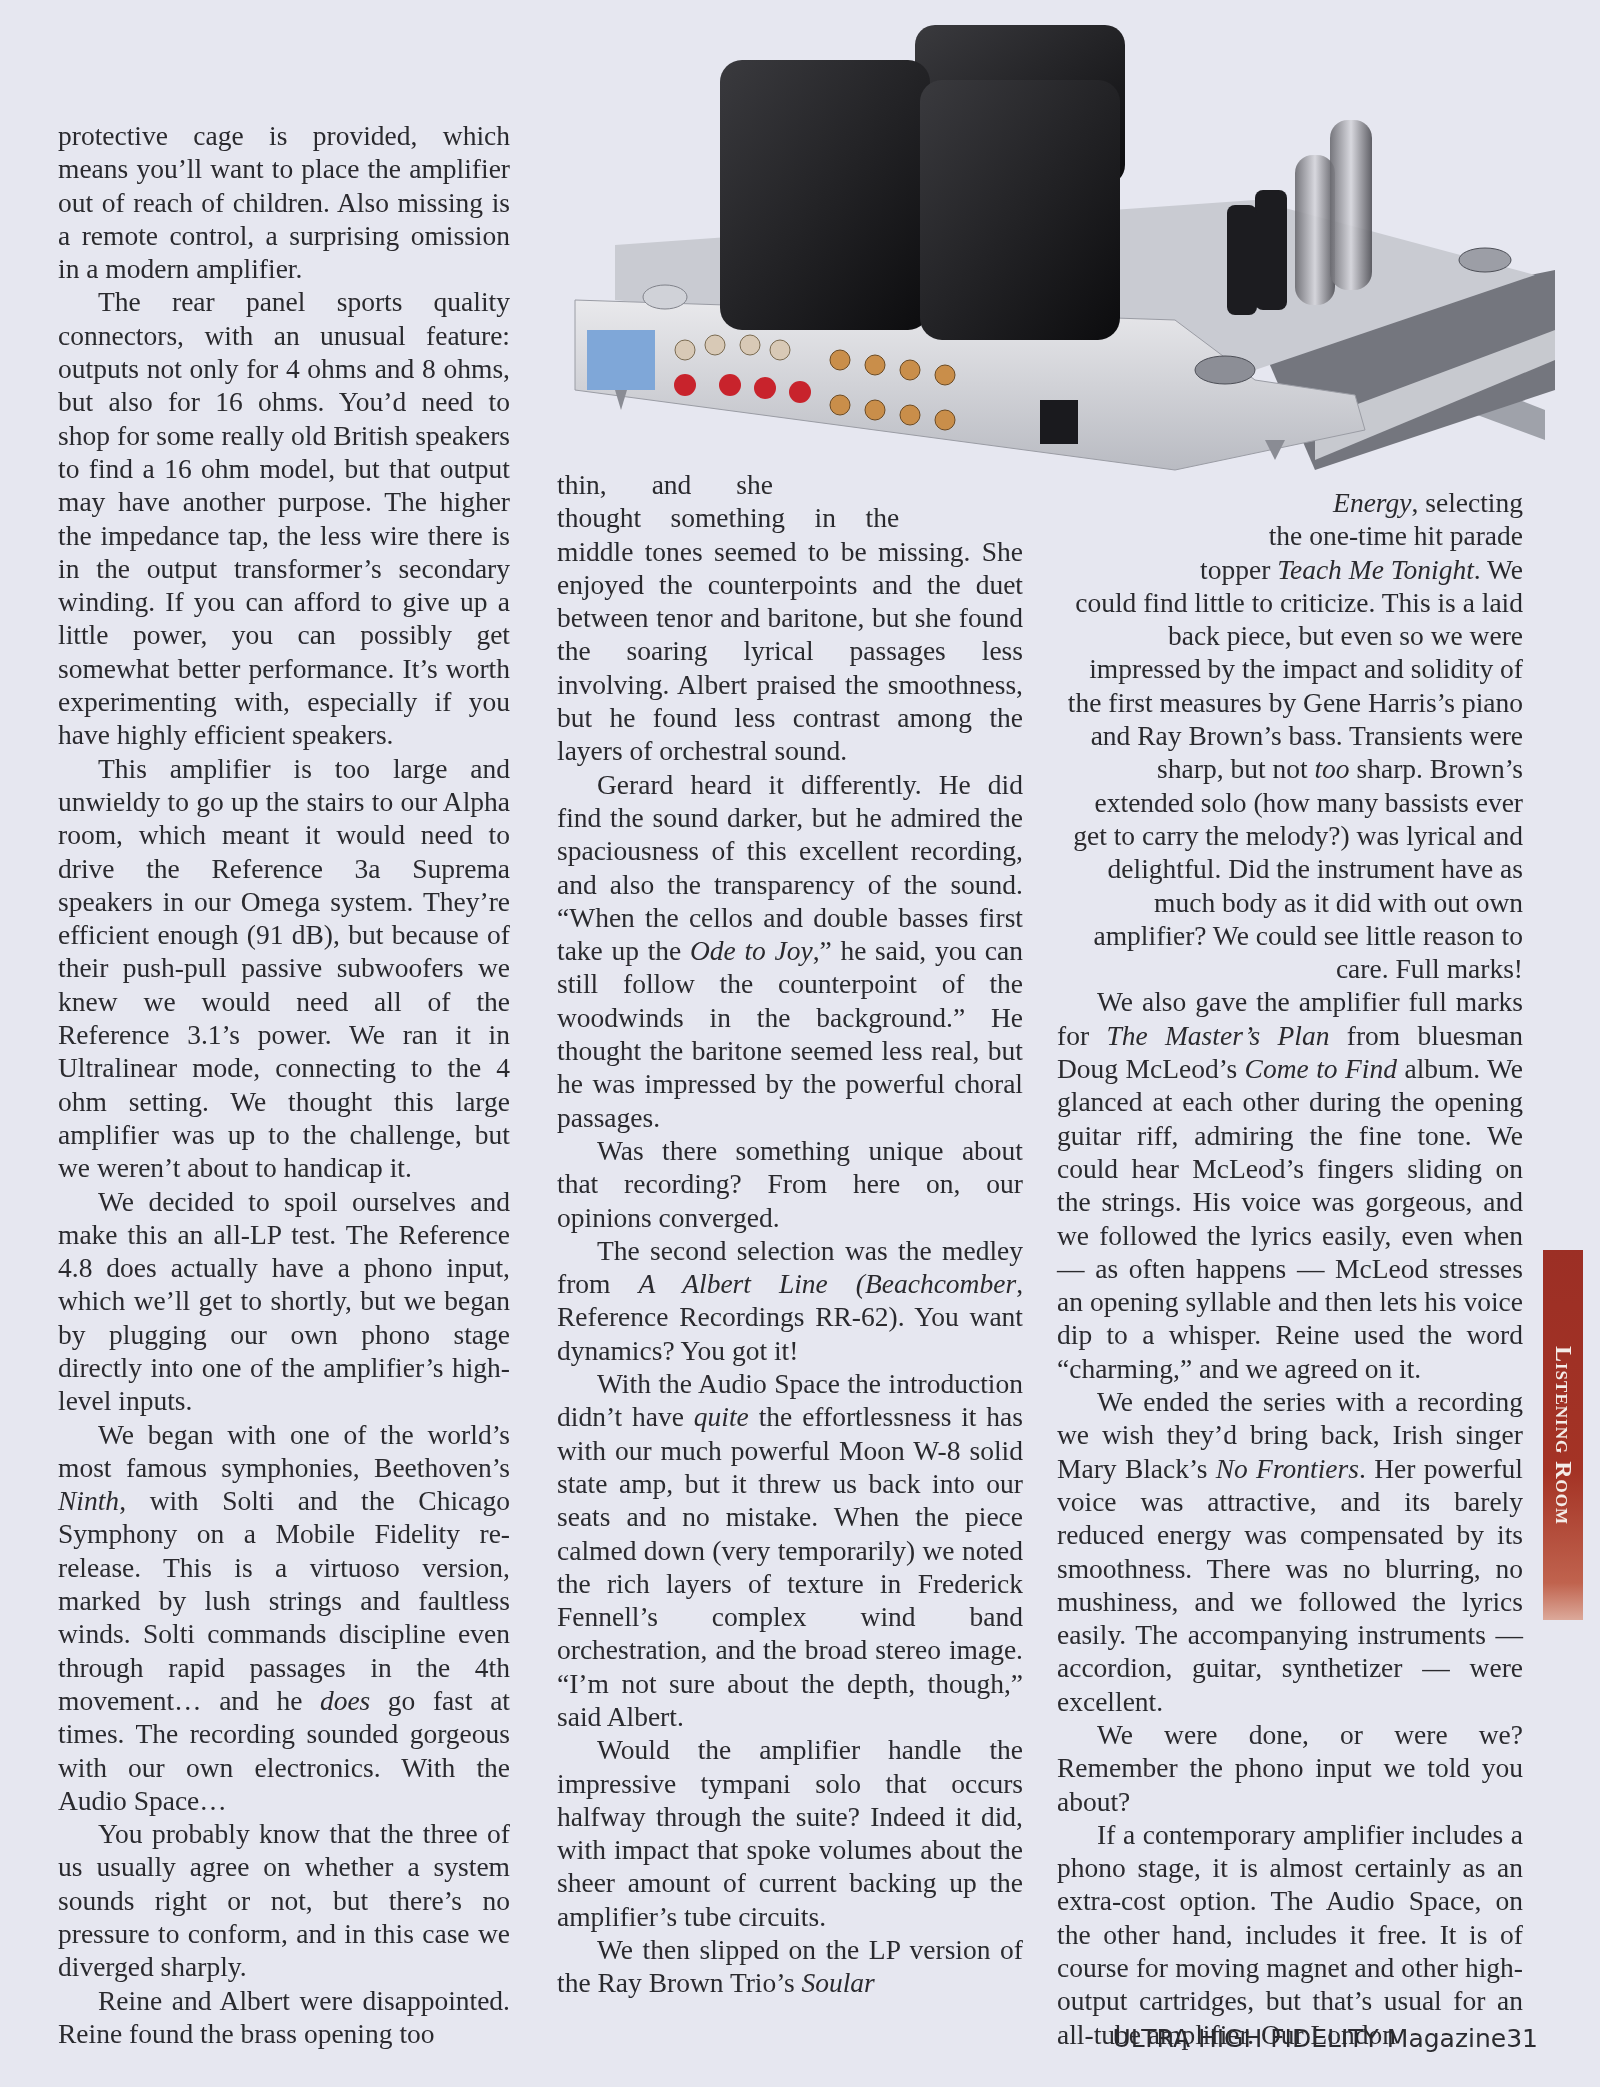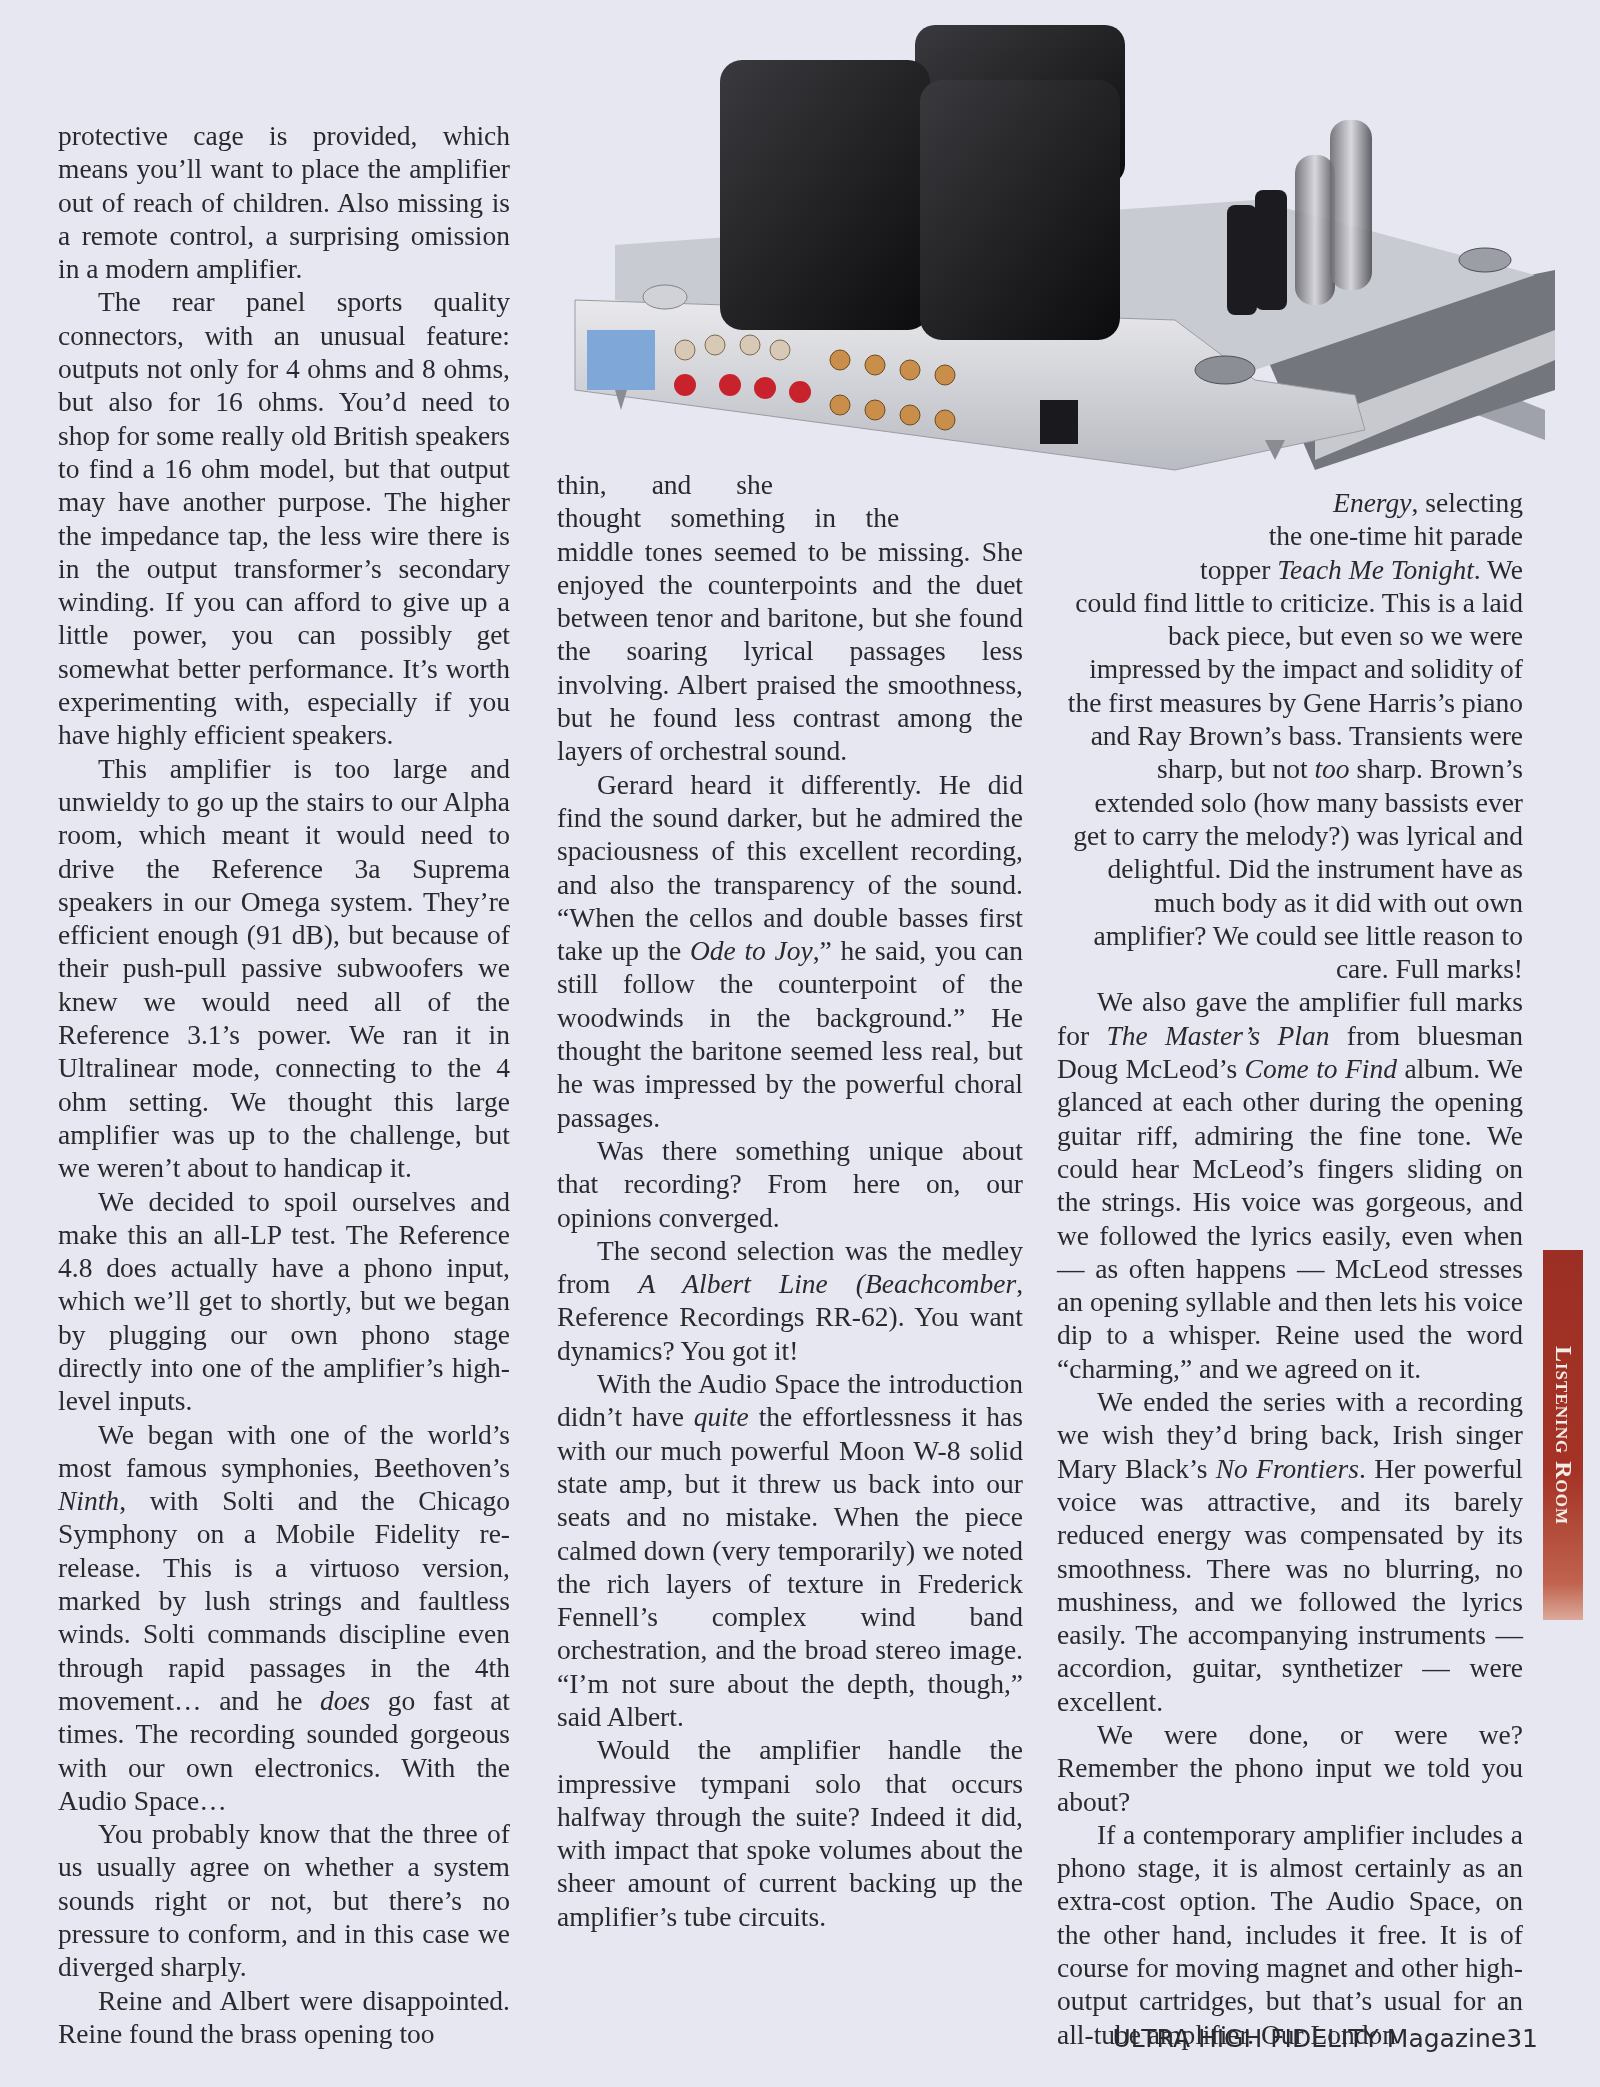--- a/index.html
+++ b/index.html
@@ -137,20 +137,21 @@
   </div>
 
   <div class="col" id="col2">
     <div style="float:right;width:250px;height:66px;shape-outside:polygon(100% 0,0 0,100% 100%);"></div>
     <p>thin, and she thought something in the middle tones seemed to be missing. She enjoyed the counterpoints and the duet between tenor and baritone, but she found the soaring lyrical passages less involving. Albert praised the smoothness, but he found less contrast among the layers of orchestral sound.</p>
     <p class="ind">Gerard heard it differently. He did find the sound darker, but he admired the spaciousness of this excellent recording, and also the transparency of the sound. “When the cellos and double basses first take up the <em>Ode to Joy</em>,” he said, you can still follow the counterpoint of the woodwinds in the background.” He thought the baritone seemed less real, but he was impressed by the powerful choral passages.</p>
     <p class="ind">Was there something unique about that recording? From here on, our opinions converged.</p>
     <p class="ind">The second selection was the medley from <em>A Albert Line (Beachcomber</em>, Reference Recordings RR-62). You want dynamics? You got it!</p>
     <p class="ind">With the Audio Space the introduction didn’t have <em>quite</em> the effortlessness it has with our much powerful Moon W-8 solid state amp, but it threw us back into our seats and no mistake. When the piece calmed down (very temporarily) we noted the rich layers of texture in Frederick Fennell’s complex wind band orchestration, and the broad stereo image. “I’m not sure about the depth, though,” said Albert.</p>
     <p class="ind">Would the amplifier handle the impressive tympani solo that occurs halfway through the suite? Indeed it did, with impact that spoke volumes about the sheer amount of current backing up the amplifier’s tube circuits.</p>
+    <p class="ind">We then slipped on the LP version of the Ray Brown Trio’s <em>Soular</em></p>
   </div>
 
   <div class="col" id="col3">
     <div style="float:left;width:250px;height:100px;shape-outside:polygon(0 0,100% 0,0 100%);"></div>
     <p style="text-align:right"><em>Energy</em>, selecting the one-time hit parade topper <em>Teach Me Tonight</em>. We could find little to criticize. This is a laid back piece, but even so we were impressed by the impact and solidity of the first measures by Gene Harris’s piano and Ray Brown’s bass. Transients were sharp, but not <em>too</em> sharp. Brown’s extended solo (how many bassists ever get to carry the melody?) was lyrical and delightful. Did the instrument have as much body as it did with out own amplifier? We could see little reason to care. Full marks!</p>
     <p class="ind">We also gave the amplifier full marks for <em>The Master’s Plan</em> from bluesman Doug McLeod’s <em>Come to Find</em> album. We glanced at each other during the opening guitar riff, admiring the fine tone. We could hear McLeod’s fingers sliding on the strings. His voice was gorgeous, and we followed the lyrics easily, even when — as often happens — McLeod stresses an opening syllable and then lets his voice dip to a whisper. Reine used the word “charming,” and we agreed on it.</p>
     <p class="ind">We ended the series with a recording we wish they’d bring back, Irish singer Mary Black’s <em>No Frontiers</em>. Her powerful voice was attractive, and its barely reduced energy was compensated by its smoothness. There was no blurring, no mushiness, and we followed the lyrics easily. The accompanying instruments — accordion, guitar, synthetizer — were excellent.</p>
     <p class="ind">We were done, or were we? Remember the phono input we told you about?</p>
     <p class="ind">If a contemporary amplifier includes a phono stage, it is almost certainly as an extra-cost option. The Audio Space, on the other hand, includes it free. It is of course for moving magnet and other high-output cartridges, but that’s usual for an all-tube amplifier. Our London</p>
   </div>

